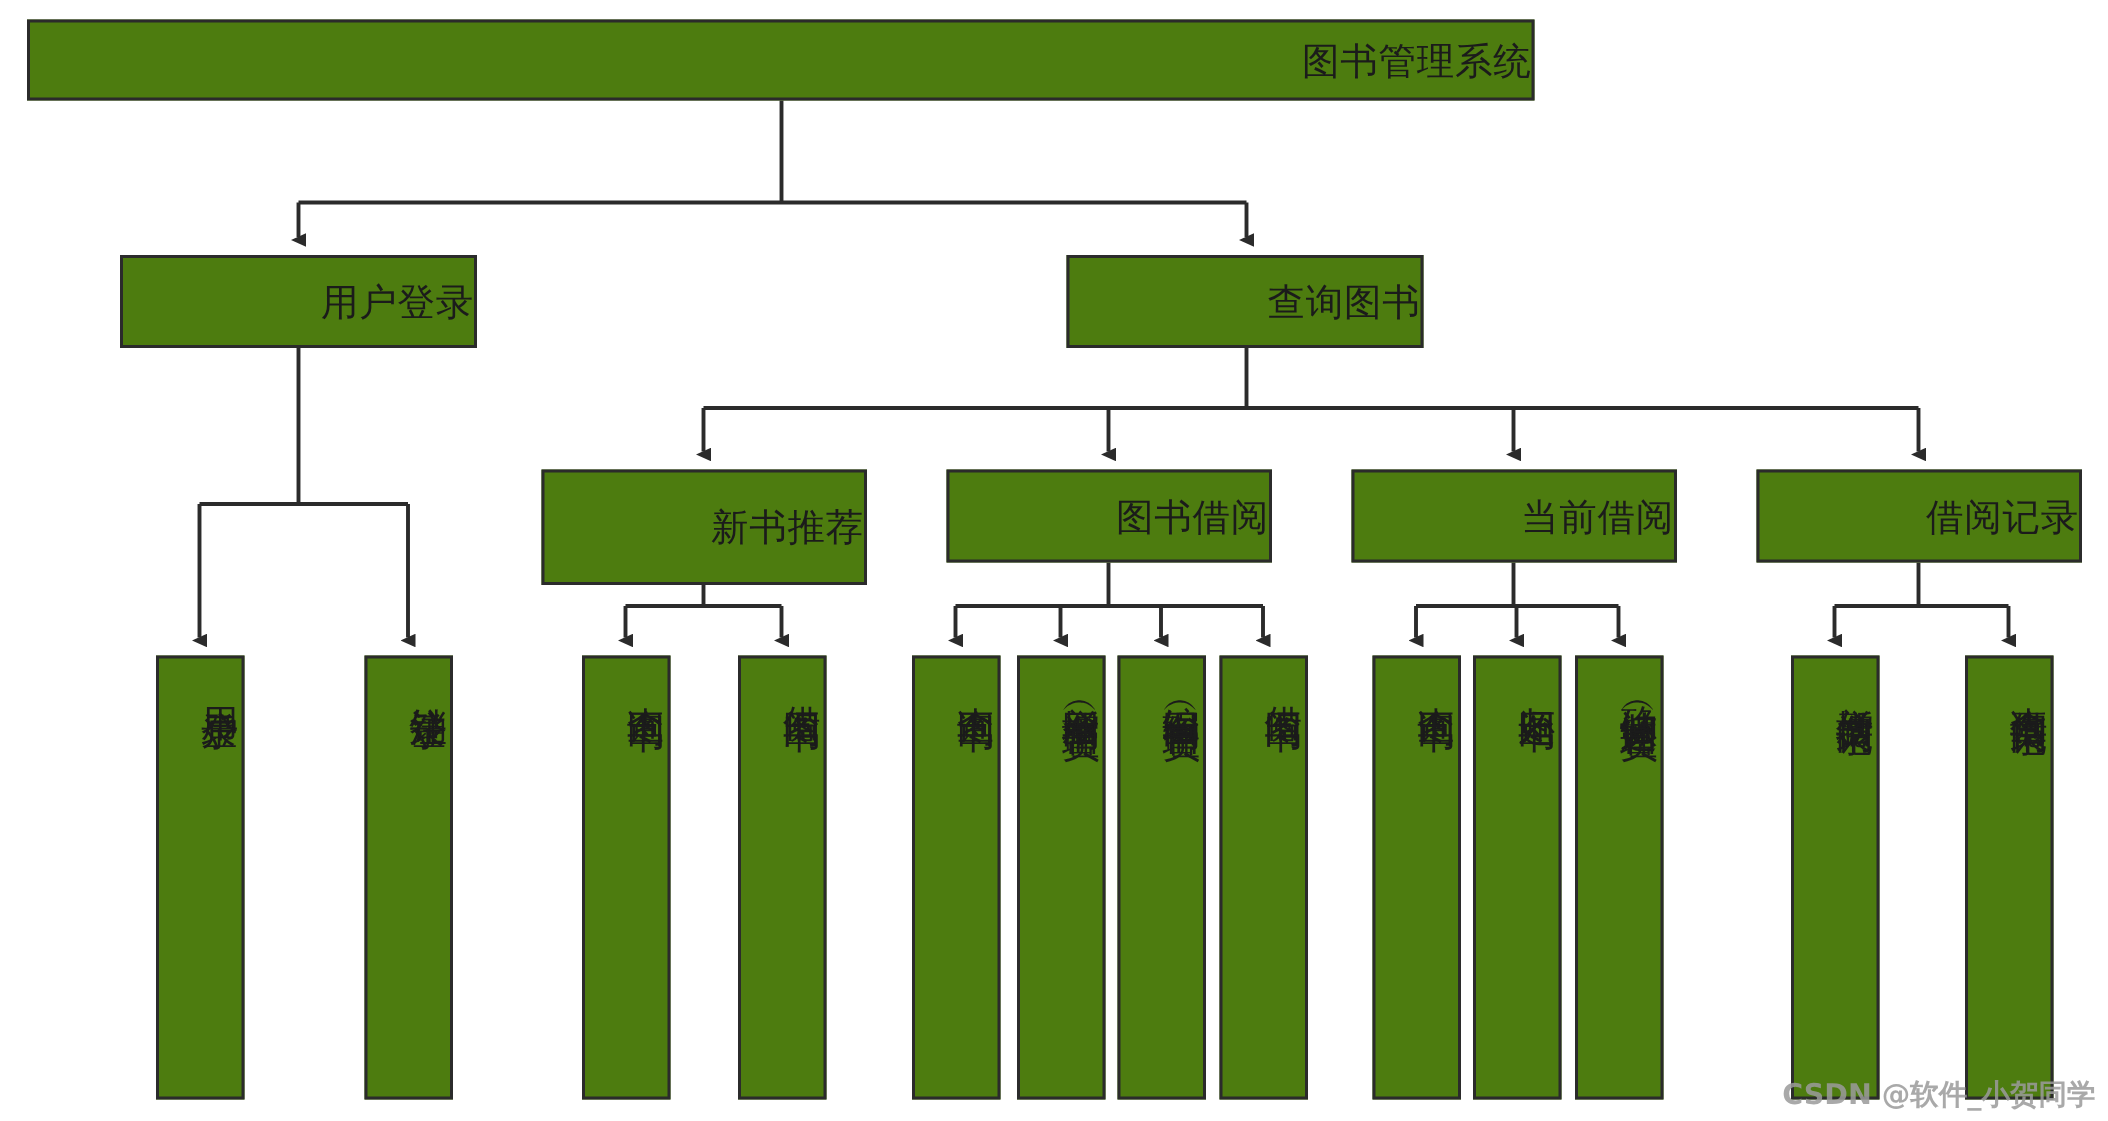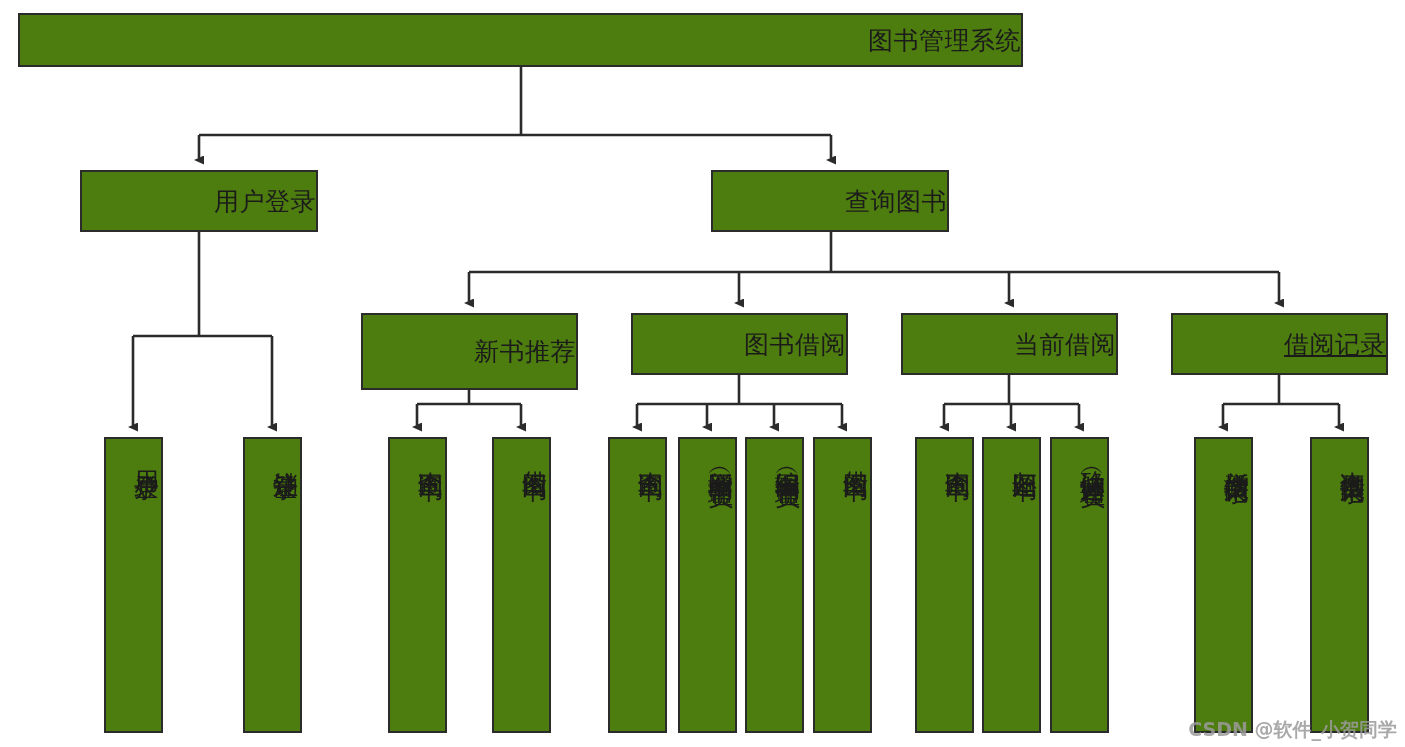--- a/index.html
+++ b/index.html
@@ -147,21 +147,21 @@
   </div>
 
   <div class="node horizontal" style="left:631px; top:313px; width:217px; height:62px;">
     <span class="node-label">图书借阅</span>
   </div>
 
   <div class="node horizontal" style="left:901px; top:313px; width:217px; height:62px;">
     <span class="node-label">当前借阅</span>
   </div>
 
-  <div class="node horizontal" style="left:1171px; top:313px; width:217px; height:62px;text-decoration:underline;">
+  <div class="node horizontal" style="left:1171px; top:313px; width:217px; height:62px;">
     <span class="node-label">借阅记录</span>
   </div>
 
   <div class="node vertical" style="left:104px; top:437px; width:59px; height:296px;">
     <span class="node-label">用户登录</span>
   </div>
 
   <div class="node vertical" style="left:243px; top:437px; width:59px; height:296px;">
     <span class="node-label">注销登录</span>
   </div>

